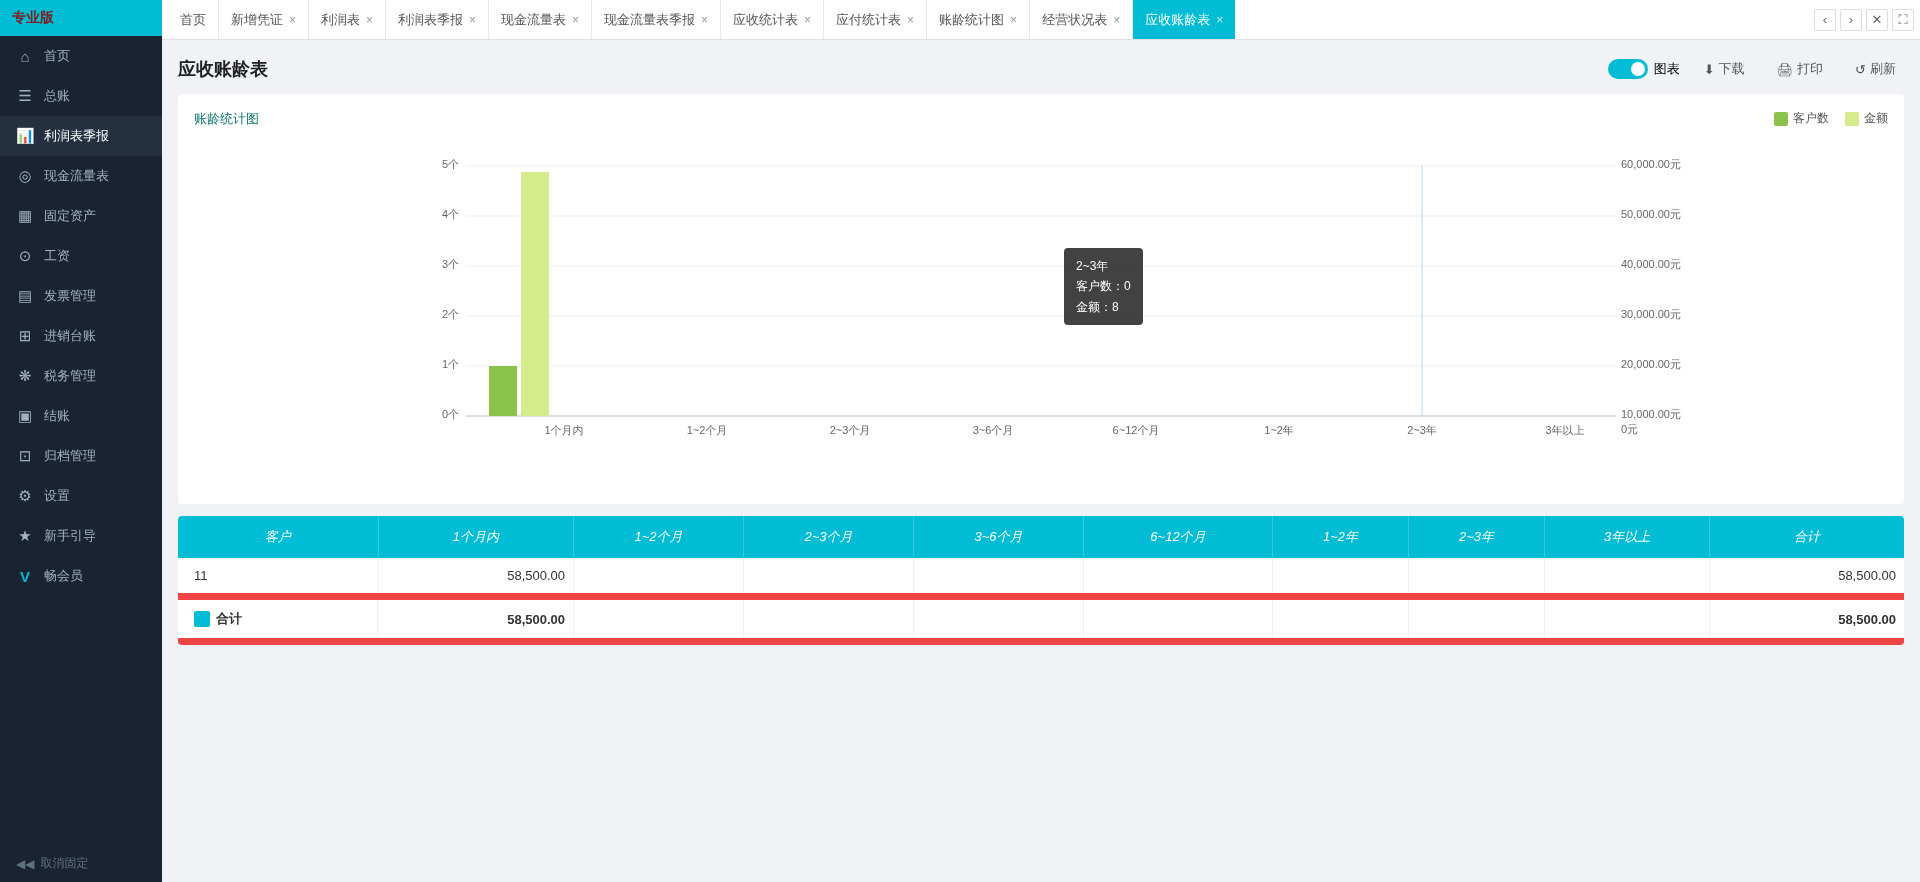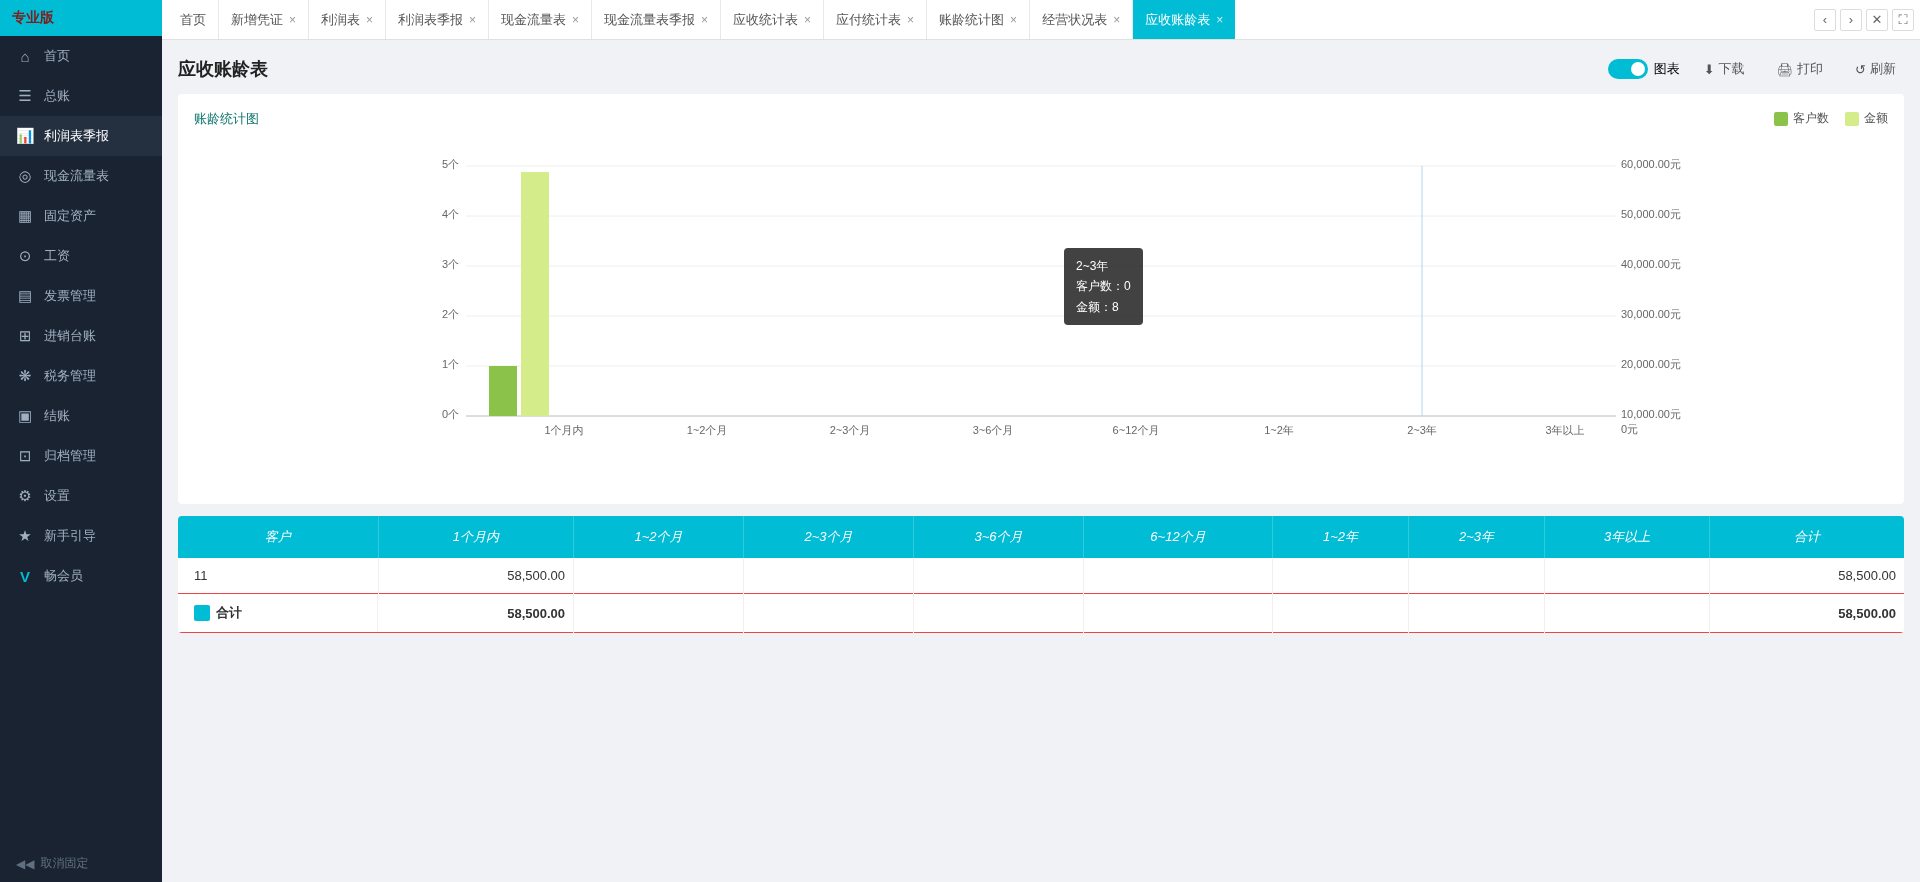--- a/index.html
+++ b/index.html
@@ -241,21 +241,21 @@
     }
     .data-table thead th {
       padding: 12px 8px;
       text-align: center;
       font-weight: 500;
       font-size: 13px;
       border-right: 1px solid rgba(255,255,255,0.2);
     }
     .data-table thead th:last-child { border-right: none; }
     .data-table tbody tr {
-      border-bottom: 1px solid #ef4444;
+      border-bottom: 7px solid #ef4444;
     }
     .data-table tbody td {
       padding: 10px 8px;
       text-align: right;
       font-size: 13px;
       color: #333;
       border-right: 1px solid #f0f0f0;
     }
     .data-table tbody td:last-child { border-right: none; }
     .data-table tbody td:first-child { text-align: left; padding-left: 16px; }

